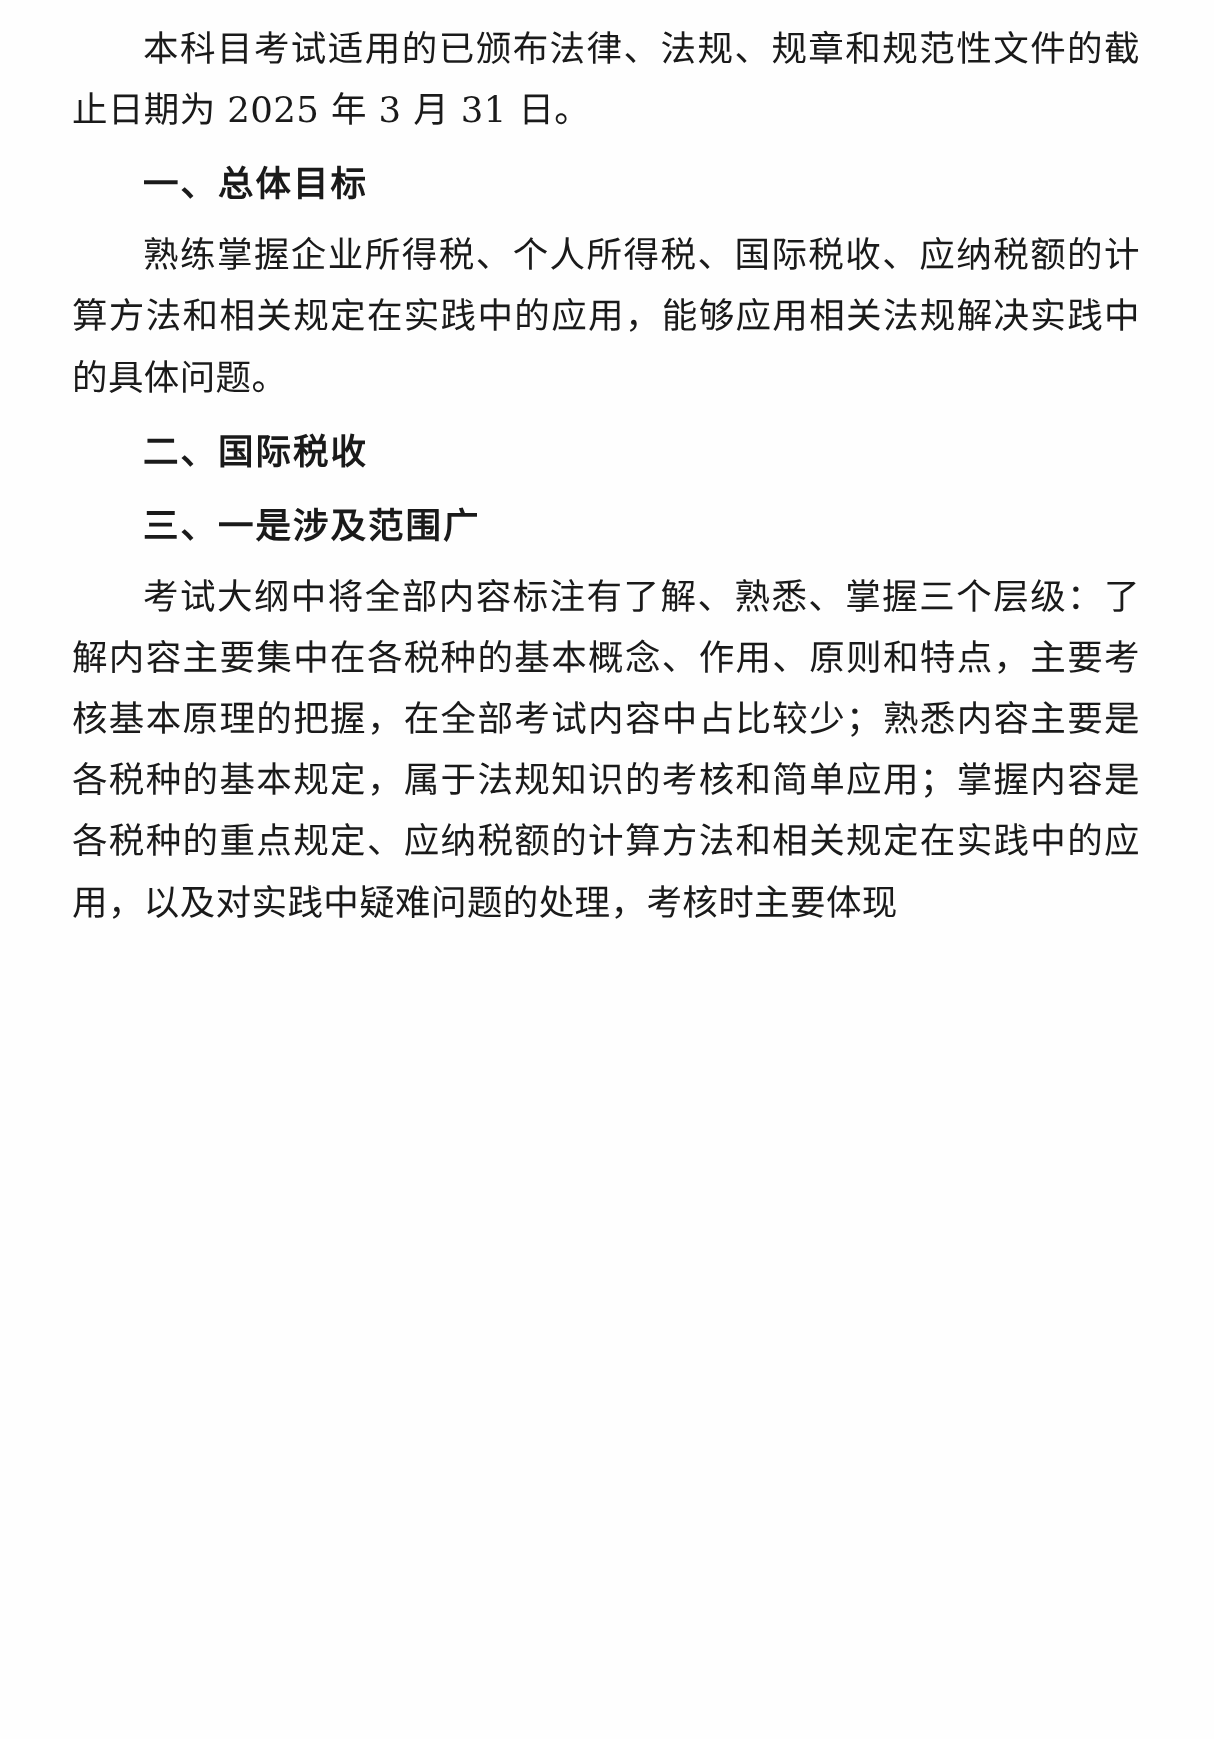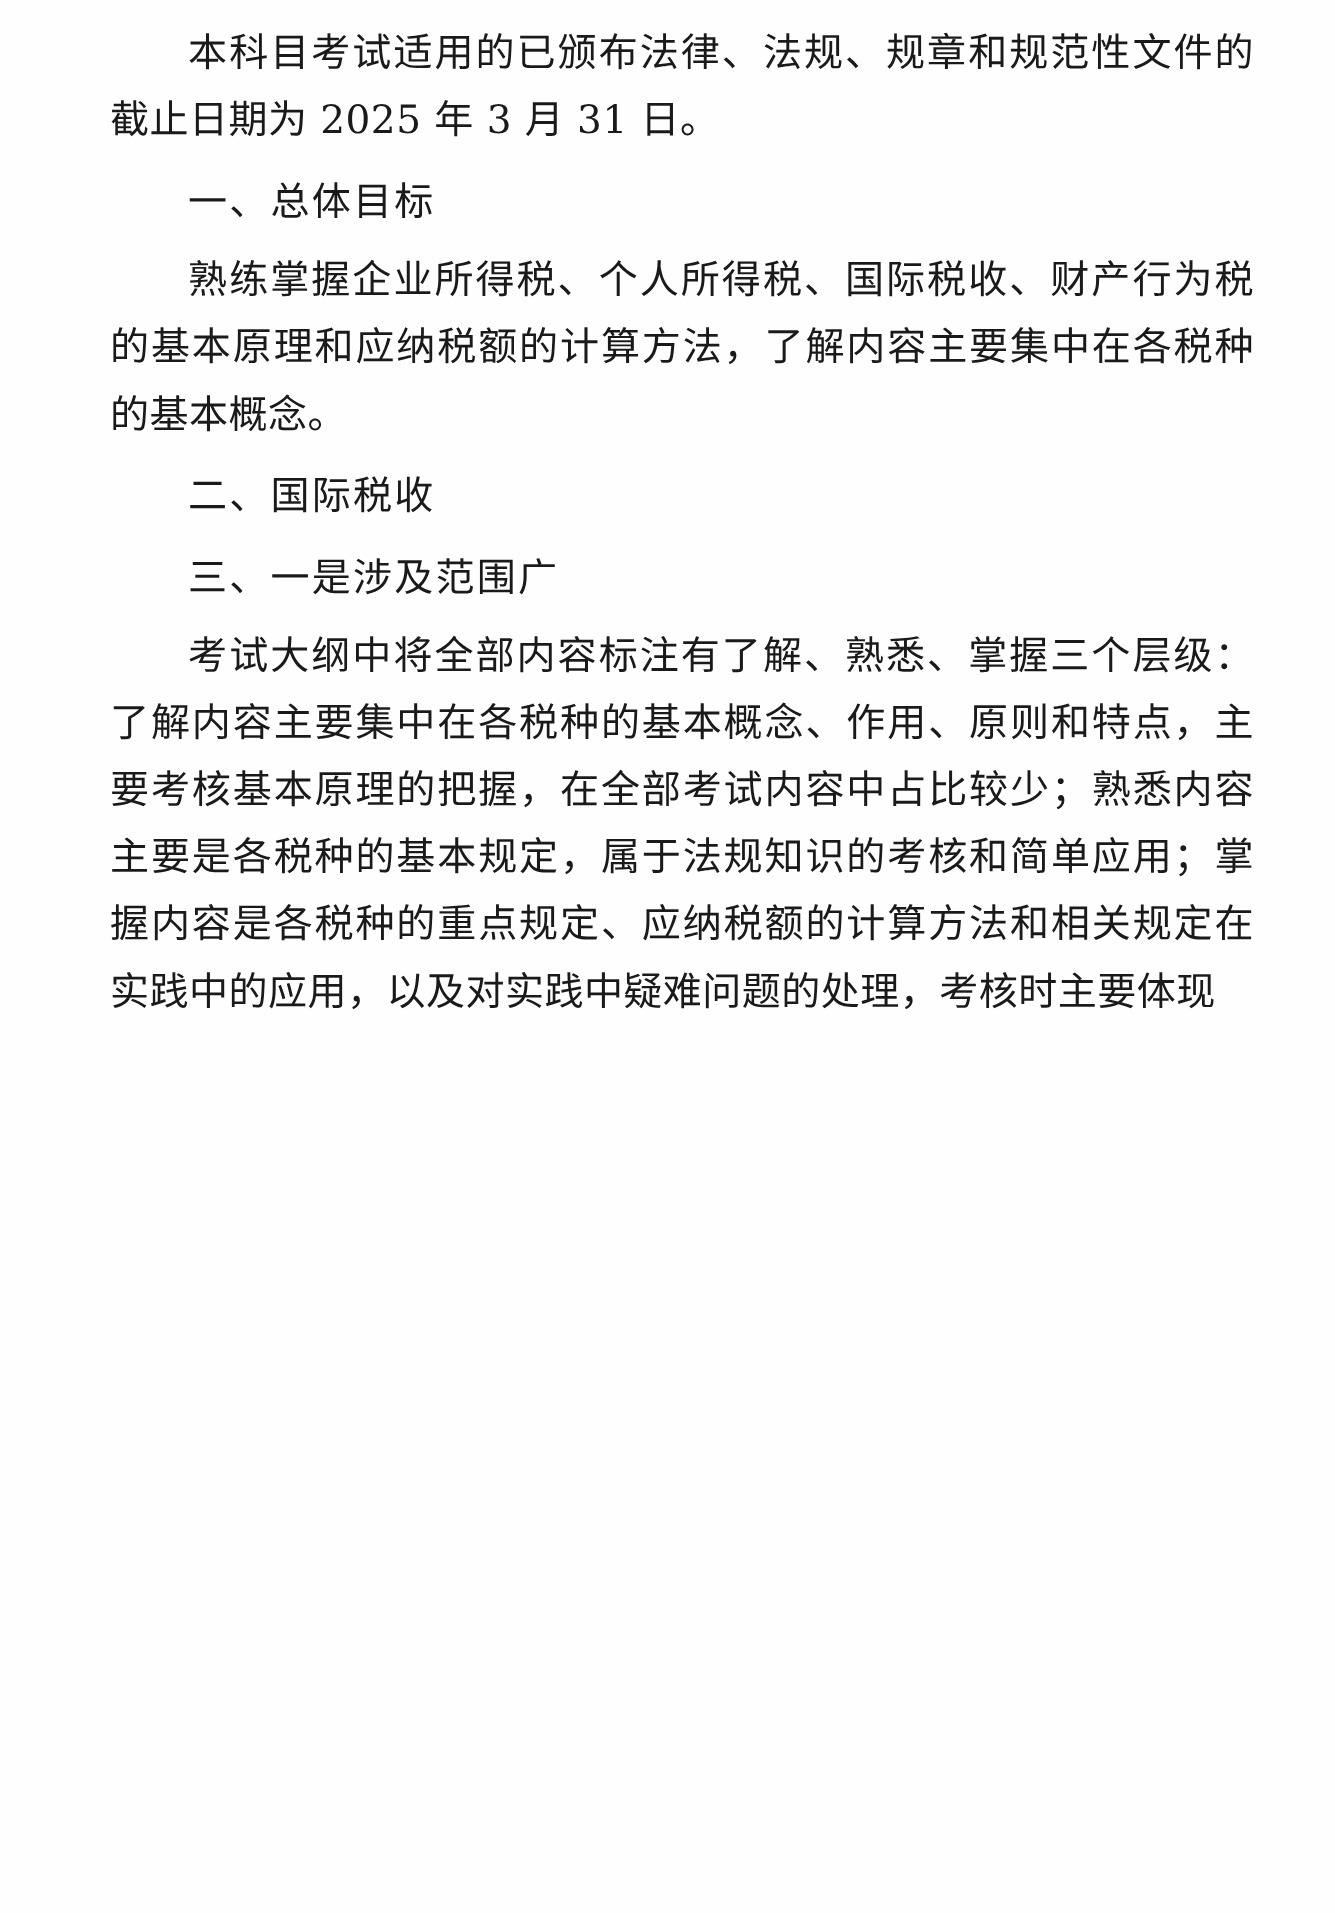--- a/index.html
+++ b/index.html
@@ -12,55 +12,55 @@
     font-family: "DejaVu Serif", "Liberation Serif", serif;
     color: #1a1a1a;
   }
   .page {
     position: relative;
     width: 1214px;
     min-height: 1739px;
     margin: 0 auto;
     background: #fefefe;
     box-sizing: border-box;
-    padding: 18px 74px 0 100px;
+    padding: 18px 74px 0 72px;
     overflow: hidden;
   }
   .doc-body {
     font-size: 35.5px;
     line-height: 1.72;
     letter-spacing: 0.4px;
   }
   p.para {
     margin: 0 0 2px 0;
     text-indent: 2em;
     text-align: justify;
     text-justify: inter-ideograph;
     word-break: break-all;
   }
   h2.heading {
     margin: 14px 0 10px 0;
     font-size: 35.5px;
-    font-weight: normal;
+    font-weight: bold;
     text-indent: 2em;
     letter-spacing: 2px;
     line-height: 1.7;
   }
 </style>
 </head>
 <body>
 
 <div class="page">
   <div class="doc-body">
 
     <p class="para">本科目考试适用的已颁布法律、法规、规章和规范性文件的截止日期为 2025 年 3 月 31 日。</p>
 
     <h2 class="heading">一、总体目标</h2>
 
-    <p class="para">熟练掌握企业所得税、个人所得税、国际税收、财产行为税的基本原理和应纳税额的计算方法，了解内容主要集中在各税种的基本概念。</p>
+    <p class="para">熟练掌握企业所得税、个人所得税、国际税收、应纳税额的计算方法和相关规定在实践中的应用，能够应用相关法规解决实践中的具体问题。</p>
 
     <h2 class="heading">二、国际税收</h2>
 
 
     <h2 class="heading">三、一是涉及范围广</h2>
 
     <p class="para">考试大纲中将全部内容标注有了解、熟悉、掌握三个层级：了解内容主要集中在各税种的基本概念、作用、原则和特点，主要考核基本原理的把握，在全部考试内容中占比较少；熟悉内容主要是各税种的基本规定，属于法规知识的考核和简单应用；掌握内容是各税种的重点规定、应纳税额的计算方法和相关规定在实践中的应用，以及对实践中疑难问题的处理，考核时主要体现</p>
 
   </div>
 </div>

